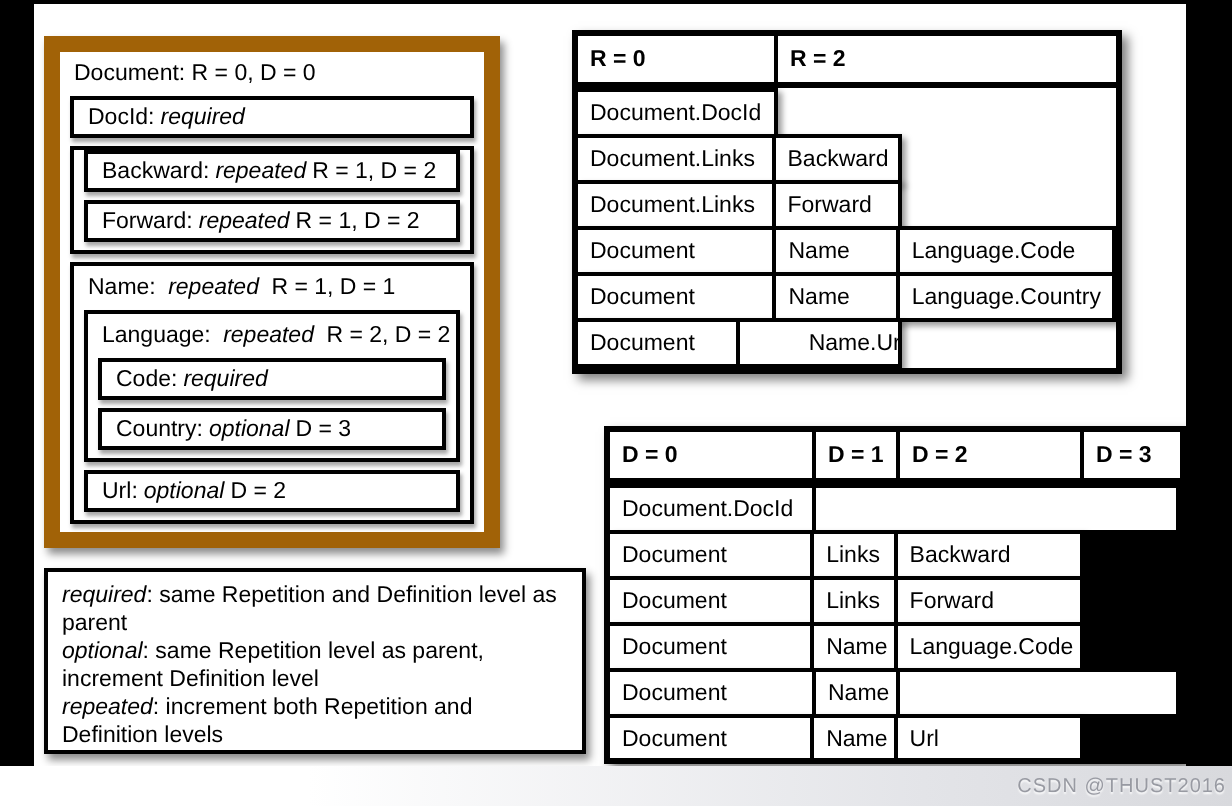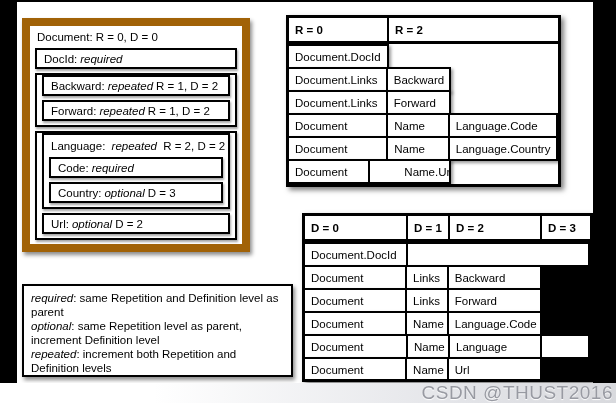--- a/index.html
+++ b/index.html
@@ -15,21 +15,21 @@
   .band.left{left:0;top:0;width:17px;height:385px;}
   .band.right{left:593px;top:0;width:23px;height:385px;}
 
   
   .wm-strip{
     position:absolute;left:0;top:383px;width:616px;height:20px;
     background:linear-gradient(90deg,#ffffff 25%,#e3e4e8 75%,#d8d9dd 100%);
     display:flex;align-items:center;justify-content:flex-end;
   }
   .wm-text{
-    font-size:19px;color:#989aa2;padding-right:3px;letter-spacing:0.5px;
+    font-size:10px;color:#989aa2;padding-right:3px;letter-spacing:0.5px;
     text-shadow:0 1px 1px #ffffff;
   }
 
   
   .schema{
     position:absolute;left:22px;top:18px;width:228px;box-sizing:border-box;
     background:#fff;border:8px solid #a16207;
     box-shadow:2px 3px 4px rgba(0,0,0,0.45);
     font-size:11.5px;
   }
@@ -99,20 +99,25 @@
       <span>R = 1, D = 2</span>
     </div>
     <div class="s-box s-leaf">
       <span>Forward:</span>
       <i>repeated</i>
       <span>R = 1, D = 2</span>
     </div>
   </div>
 
   <div class="s-box">
+    <div class="s-label">
+      <span>Name:</span>
+      <i>repeated</i>
+      <span>R = 1, D = 1</span>
+    </div>
     <div class="s-box">
       <div class="s-label">
         <span>Language:</span>
         <i>repeated</i>
         <span>R = 2, D = 2</span>
       </div>
       <div class="s-box s-leaf">
         <span>Code:</span>
         <i>required</i>
         <span></span>
@@ -213,21 +218,20 @@
       <div class="rowbox" style="width: 237px;">
         <div class="tcell sep" style="width: 103px;">Document</div>
         <div class="tcell sep" style="width: 42px;">Name</div>
         <div class="tcell" style="width: 92px;">Language.Code</div>
       </div>
     </div>
     <div class="trow overlap">
       <div class="rowbox" style="width: 285px;">
         <div class="tcell sep" style="width: 103px;">Document</div>
         <div class="tcell sep" style="width: 42px;">Name</div>
-        <div class="tcell sep" style="width: 92px;">Language</div>
       </div>
     </div>
     <div class="trow overlap">
       <div class="rowbox" style="width: 237px;">
         <div class="tcell sep" style="width: 103px;">Document</div>
         <div class="tcell sep" style="width: 42px;">Name</div>
         <div class="tcell" style="width: 92px;">Url</div>
       </div>
     </div>
   </div>

